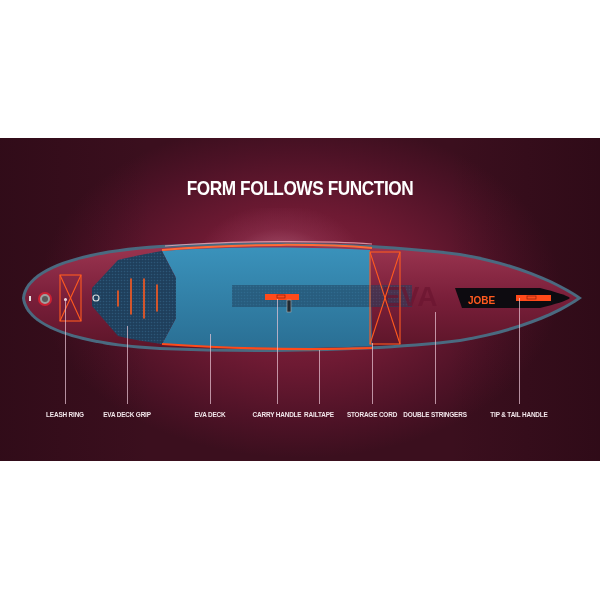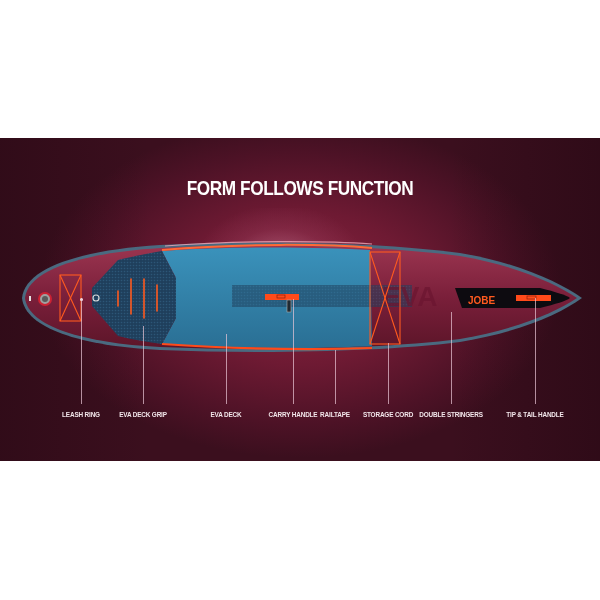--- a/index.html
+++ b/index.html
@@ -17,21 +17,21 @@
     position: absolute; left: 200px; top: 70px; width: 160px; height: 80px;
     background: radial-gradient(ellipse at 50% 70%, rgba(230,160,190,0.45) 0%, rgba(200,100,140,0.15) 45%, rgba(0,0,0,0) 75%);
   }
   .title {
     position: absolute; left: 0; width: 600px; top: 38px; text-align: center;
     color: #ffffff; font-family: "Liberation Sans", sans-serif; font-weight: bold;
     font-size: 21px; letter-spacing: -0.5px; transform: scaleX(0.82); transform-origin: 300px 0;
     z-index: 3;
   }
   svg.board { position: absolute; left: 0; top: 0; z-index: 2; }
-  .labels { position: absolute; left: 16px; top: 0; width: 524px; height: 323px; z-index: 4; border-radius: 30px; }
+  .labels { position: absolute; left: 0; top: 0; width: 524px; height: 323px; z-index: 4; border-radius: 30px; }
   .callout-line { position: absolute; width: 1px; background: rgba(235,200,215,0.7); }
   .callout-dot { position: absolute; width: 3px; height: 3px; border-radius: 50%; background: #f3e2ea; }
   .callout-label {
     position: absolute; top: 272px; color: #f2e6ea; font-weight: bold; font-size: 8px;
     white-space: nowrap; transform: translateX(-50%) scaleX(0.8); letter-spacing: -0.2px;
   }
 </style>
 </head>
 <body>
 

